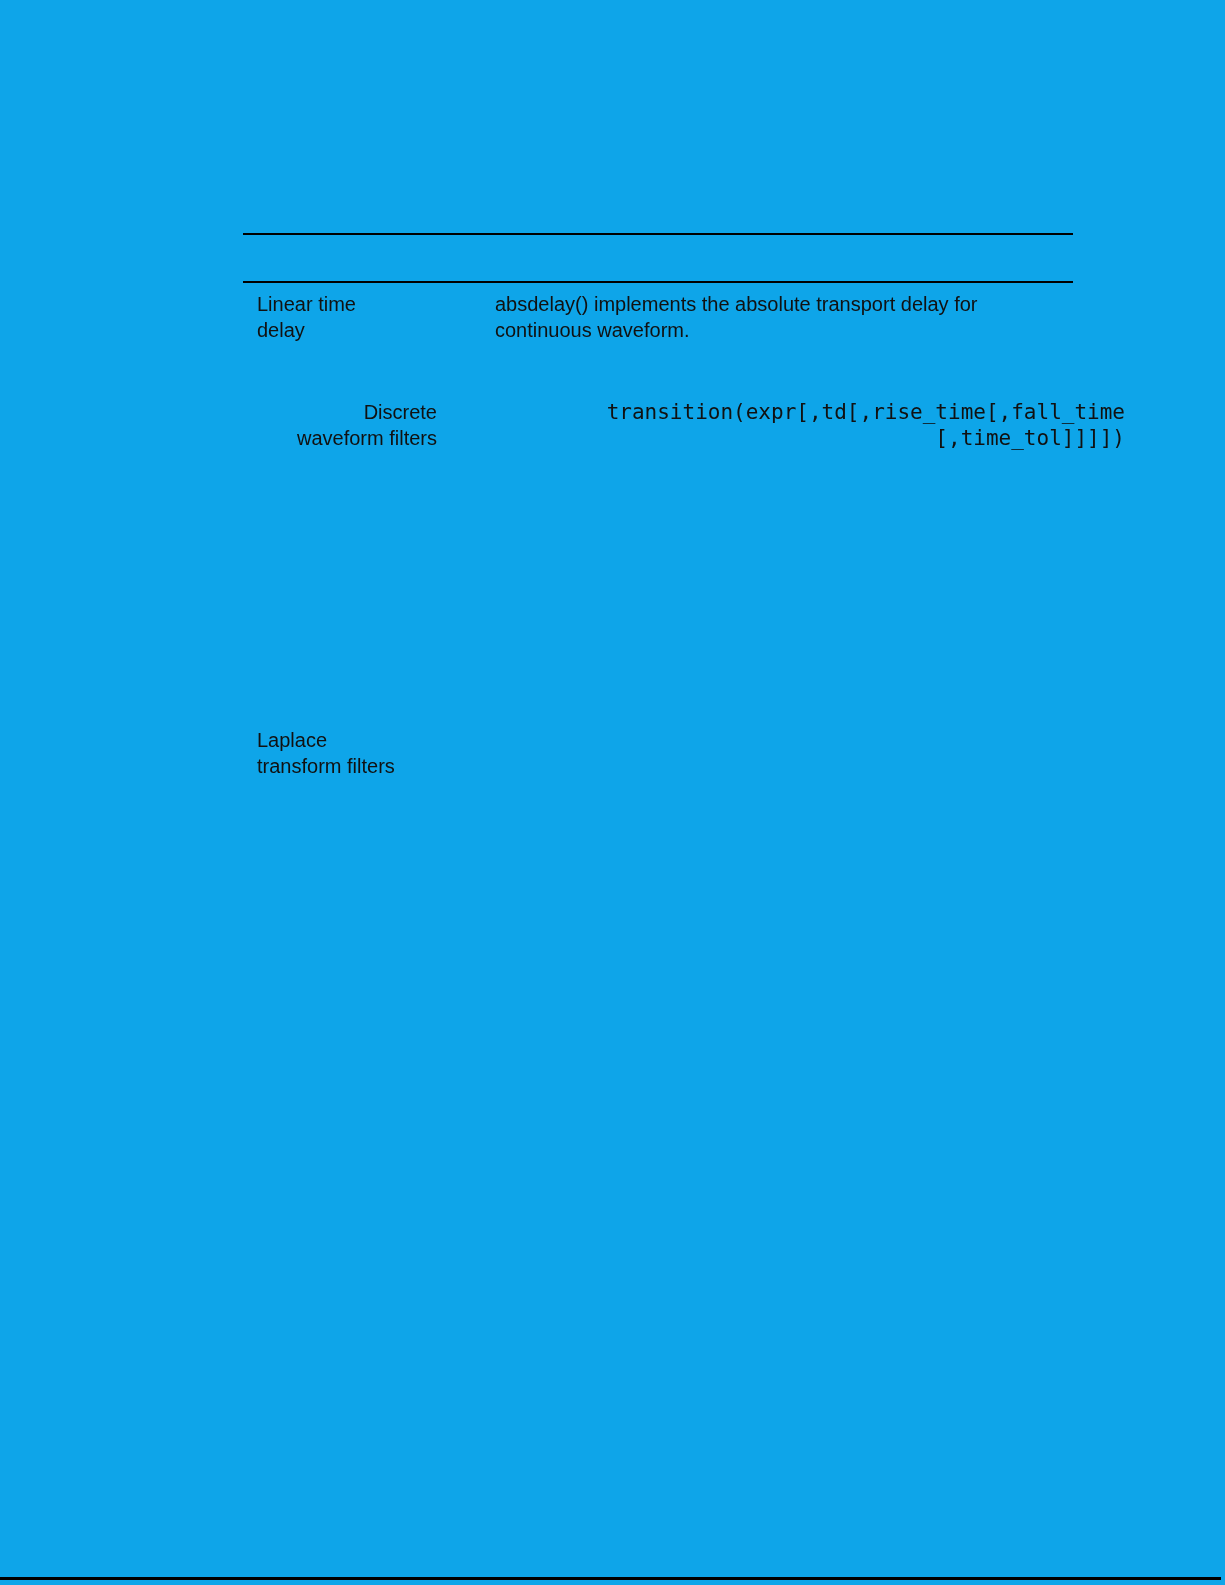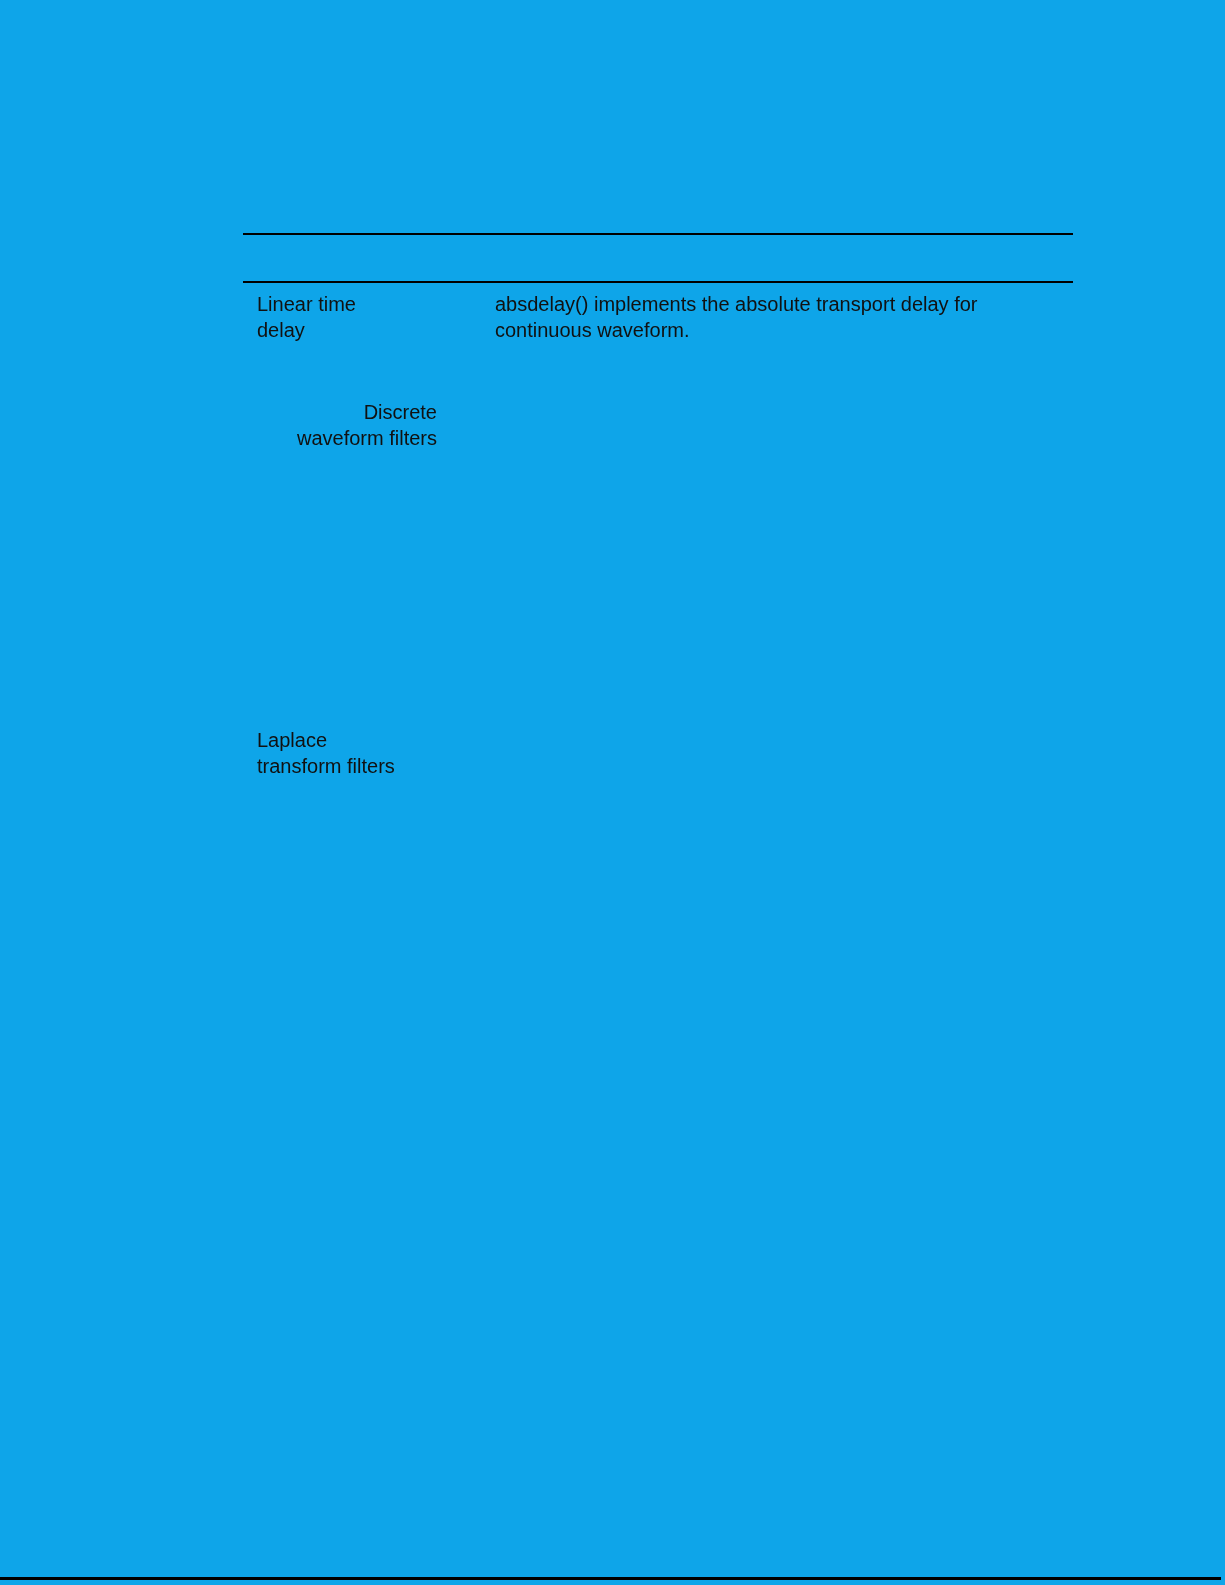--- a/index.html
+++ b/index.html
@@ -77,20 +77,22 @@
   <div class="row-label" id="row1-label">Linear time
 delay</div>
   <div class="row-desc" id="row1-desc">
     <div class="para">absdelay() implements the absolute transport delay for
 continuous waveform.</div>
   </div>
 
   <div class="row-label" id="row2-label">Discrete
 waveform filters</div>
   <div class="row-desc" id="row2-desc">
+    <div class="code">transition(expr[,td[,rise_time[,fall_time
+[,time_tol]]]])</div>
   </div>
 
   <div class="row-label" id="row3-label">Laplace
 transform filters</div>
   <div class="row-desc" id="row3-desc"></div>
 
   <div id="bottom-bar"></div>
 
 </div>
 

